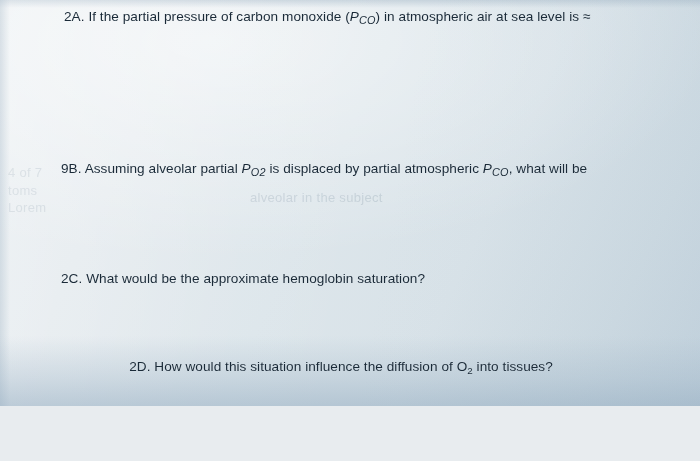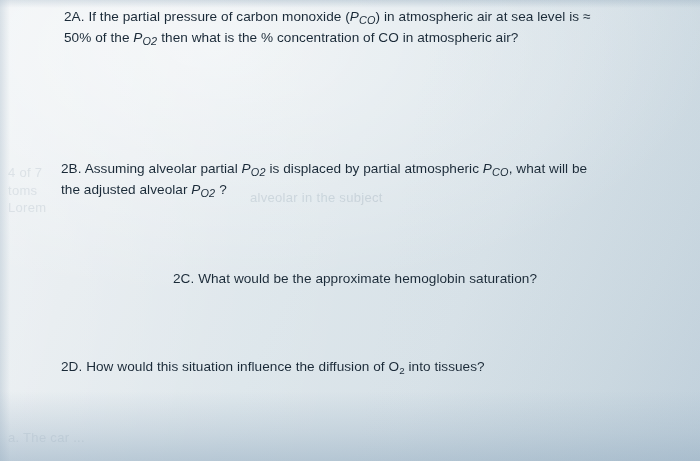--- a/index.html
+++ b/index.html
@@ -9,21 +9,21 @@
   body {
     width: 700px;
     height: 461px;
     overflow: hidden;
     font-family: "Liberation Sans", sans-serif;
     background: #e8ecef;
   }
   .page {
     position: relative;
     width: 700px;
-    height: 461px;
+    height: 406px;
     box-sizing: border-box;
     
     background:
       radial-gradient(120% 90% at 30% 10%, rgba(255,255,255,0.55) 0%, rgba(255,255,255,0.0) 60%),
       linear-gradient(115deg, #e9eef1 0%, #e4eaee 22%, #dde6eb 46%, #d8e2e8 66%, #ccd9e1 86%, #c2d1dc 100%);
     overflow: hidden;
   }
   
   .sheen {
     position: absolute;
@@ -81,22 +81,22 @@
   .qblock {
     position: absolute;
     color: #1a2a38;
     font-size: 13.6px;
     line-height: 1.55;
     letter-spacing: 0.05px;
     text-shadow: 0 0 1px rgba(255,255,255,0.35);
   }
   .q2a { left: 64px; top: 6px;  width: 600px; }
   .q2b { left: 61px; top: 158px; width: 605px; }
-  .q2c { left: 75px; top: 268px; width: 560px; text-align: center; }
-  .q2d { left: 61px; top: 356px; width: 560px; }
+  .q2c { left: 61px; top: 268px; width: 560px; }
+  .q2d { left: 61px; top: 356px; width: 560px; text-align: center; }
 
   .line { display: block; }
 
   i, .ital {
     font-style: italic;
   }
   sub {
     font-size: 0.72em;
     vertical-align: baseline;
     position: relative;
@@ -125,32 +125,26 @@
   <div class="ghost g5">a. The car ...</div>
 
   <div class="content">
 
     <div class="qblock q2a">
       <span class="line">
         <span>2A.</span>
         <span>If the partial pressure of carbon monoxide (</span><i><span>P</span><sub class="smallcap">CO</sub></i><span>) in atmospheric air at sea level is</span>
         <span class="approx">≈</span>
       </span>
-      <span class="line">
-        <span>50% of the </span><i><span>P</span><sub class="smallcap">O2</sub></i><span> then what is the % concentration of CO in atmospheric air?</span>
-      </span>
     </div>
 
     <div class="qblock q2b">
       <span class="line">
-        <span>2B.</span>
+        <span>9B.</span>
         <span>Assuming alveolar partial </span><i><span>P</span><sub class="smallcap">O2</sub></i><span> is displaced by partial atmospheric </span><i><span>P</span><sub class="smallcap">CO</sub></i><span>, what will be</span>
-      </span>
-      <span class="line">
-        <span>the adjusted alveolar </span><i><span>P</span><sub class="smallcap">O2</sub></i><span> ?</span>
       </span>
     </div>
 
     <div class="qblock q2c">
       <span class="line">
         <span>2C.</span>
         <span>What would be the approximate hemoglobin saturation?</span>
       </span>
     </div>
 

